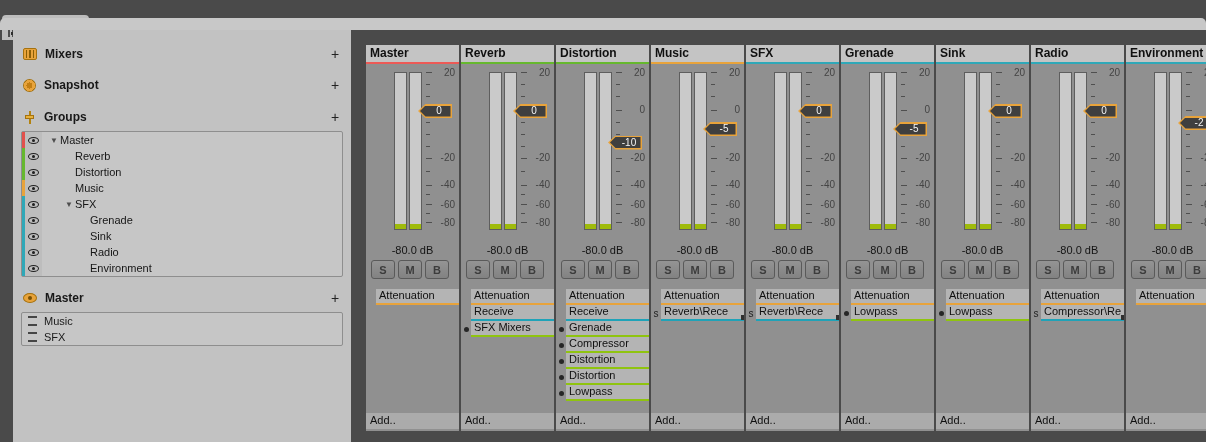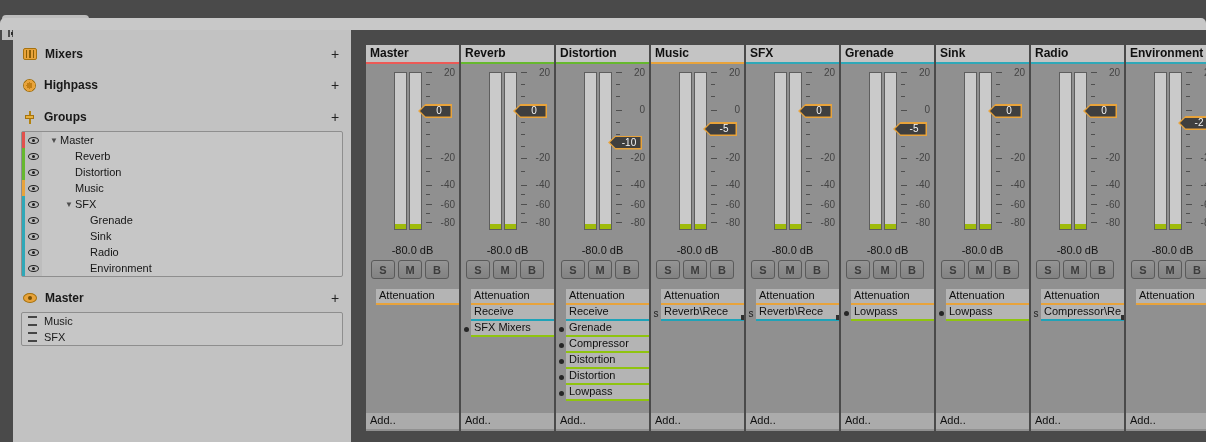--- a/index.html
+++ b/index.html
@@ -113,21 +113,21 @@
           <i></i>
           <i></i>
           <i></i>
         </span>
       <span class="title">Mixers</span>
       <span class="plus">+</span>
     </div>
 
     <div class="sec-head mt15">
       <span class="ic-snap"></span>
-      <span class="title">Highpass</span>
+      <span class="title">Snapshot</span>
       <span class="plus">+</span>
     </div>
 
     <div class="sec-head mt16">
       <span class="ic-groups"></span>
       <span class="title">Groups</span>
       <span class="plus">+</span>
     </div>
     <div class="lbox" id="groups-box">
         <div class="grow">

